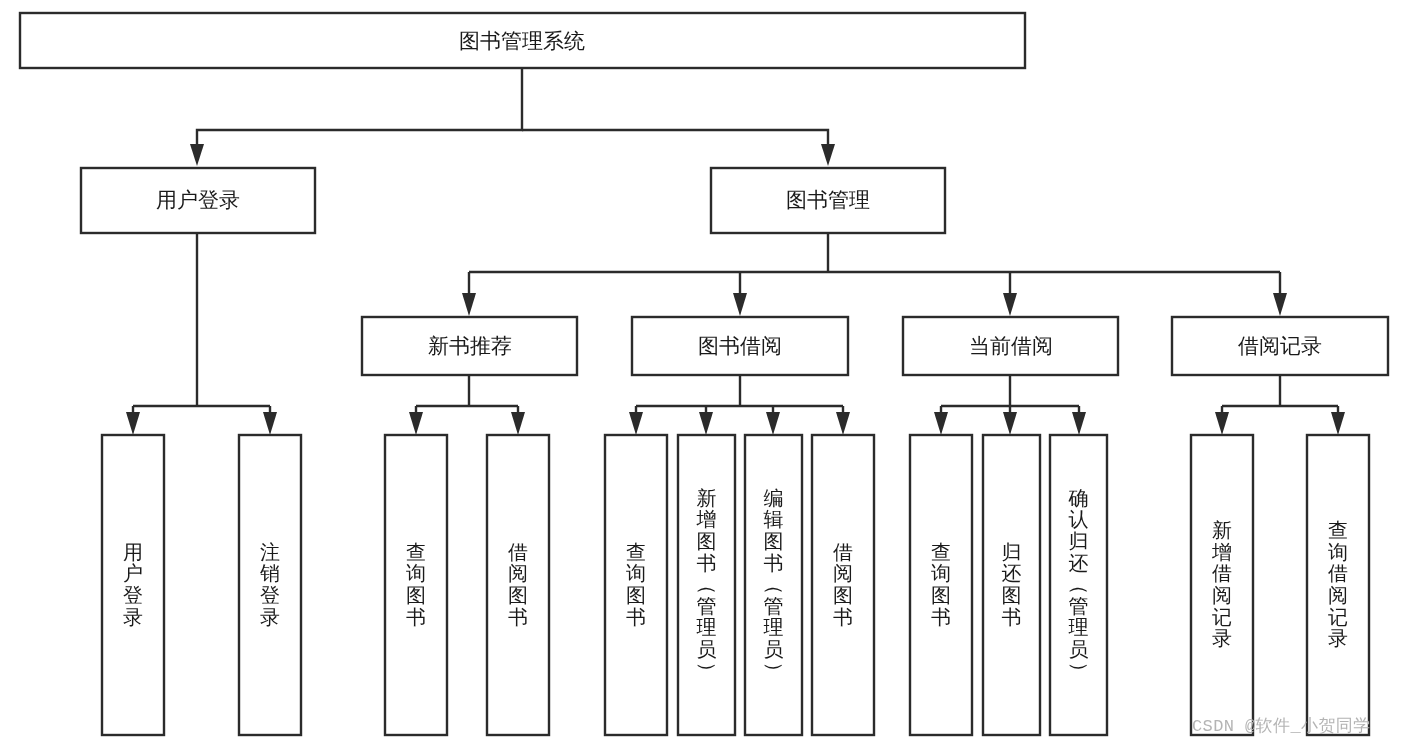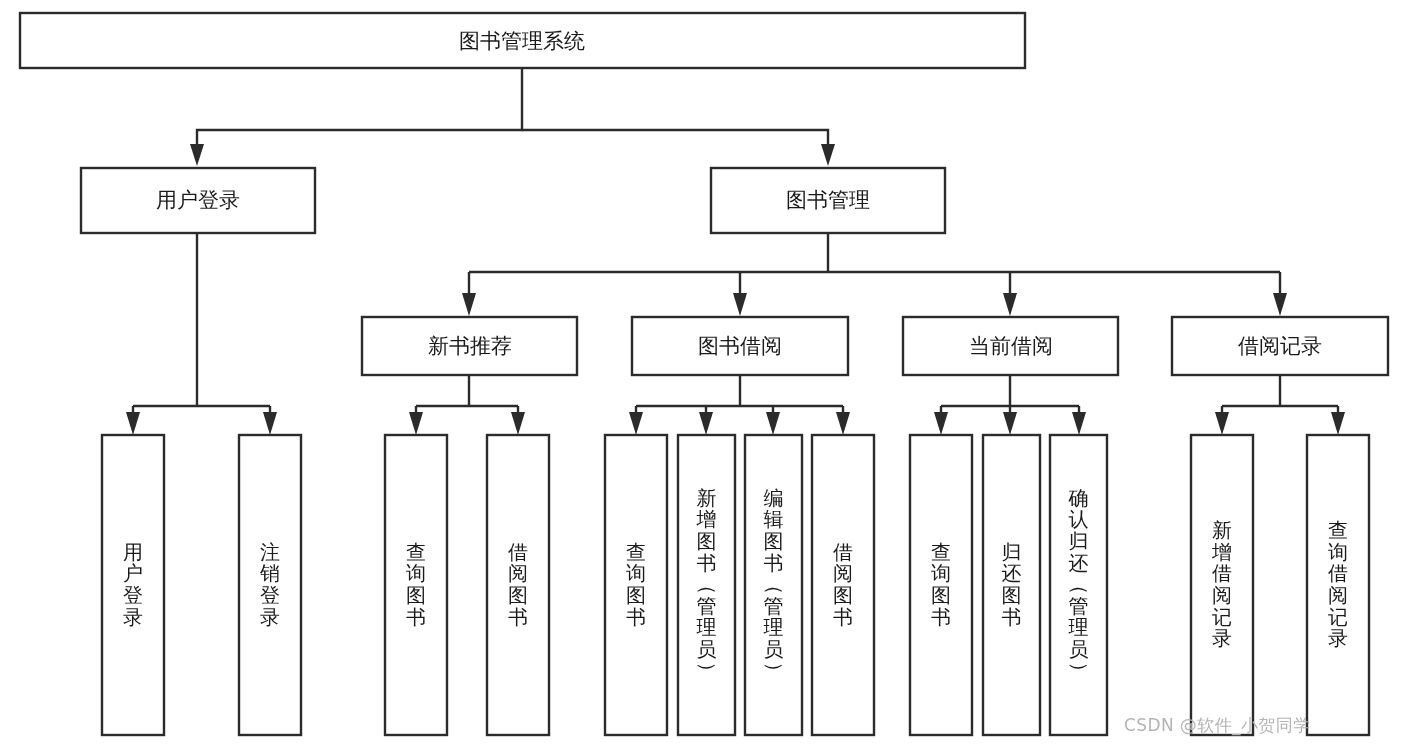--- a/index.html
+++ b/index.html
@@ -304,15 +304,15 @@
     </div>
   <div class="leaf-label" style="left:1307px; top:435px; width:62px; height:300px;">
       <span class="ch">查</span>
       <span class="ch">询</span>
       <span class="ch">借</span>
       <span class="ch">阅</span>
       <span class="ch">记</span>
       <span class="ch">录</span>
     </div>
 
-  <div class="watermark" style="left:1124px; top:714px;">CSDN @软件_小贺同学</div>
+  <div class="watermark" style="left:1192px; top:714px;font-family:Liberation Mono, monospace;">CSDN @软件_小贺同学</div>
 
 </div>
 
 </body></html>

